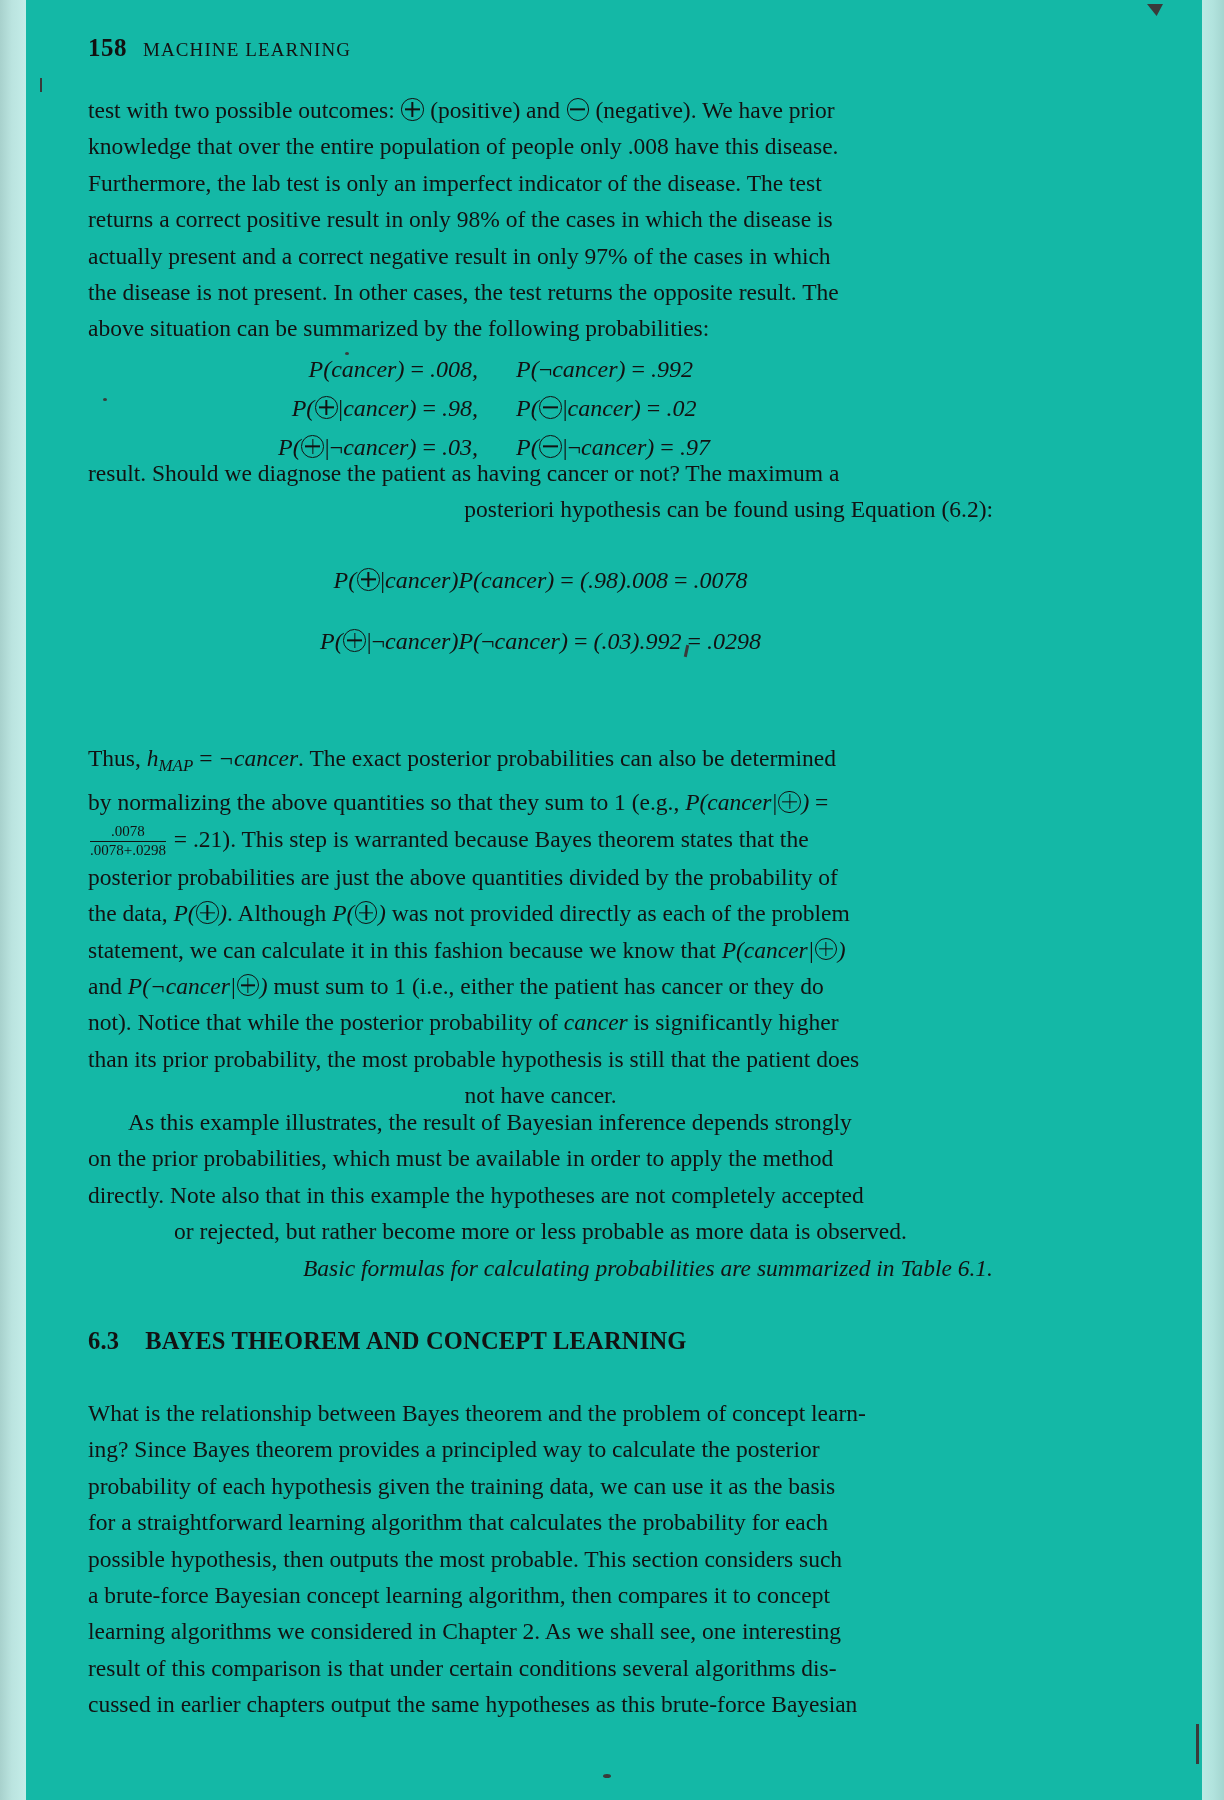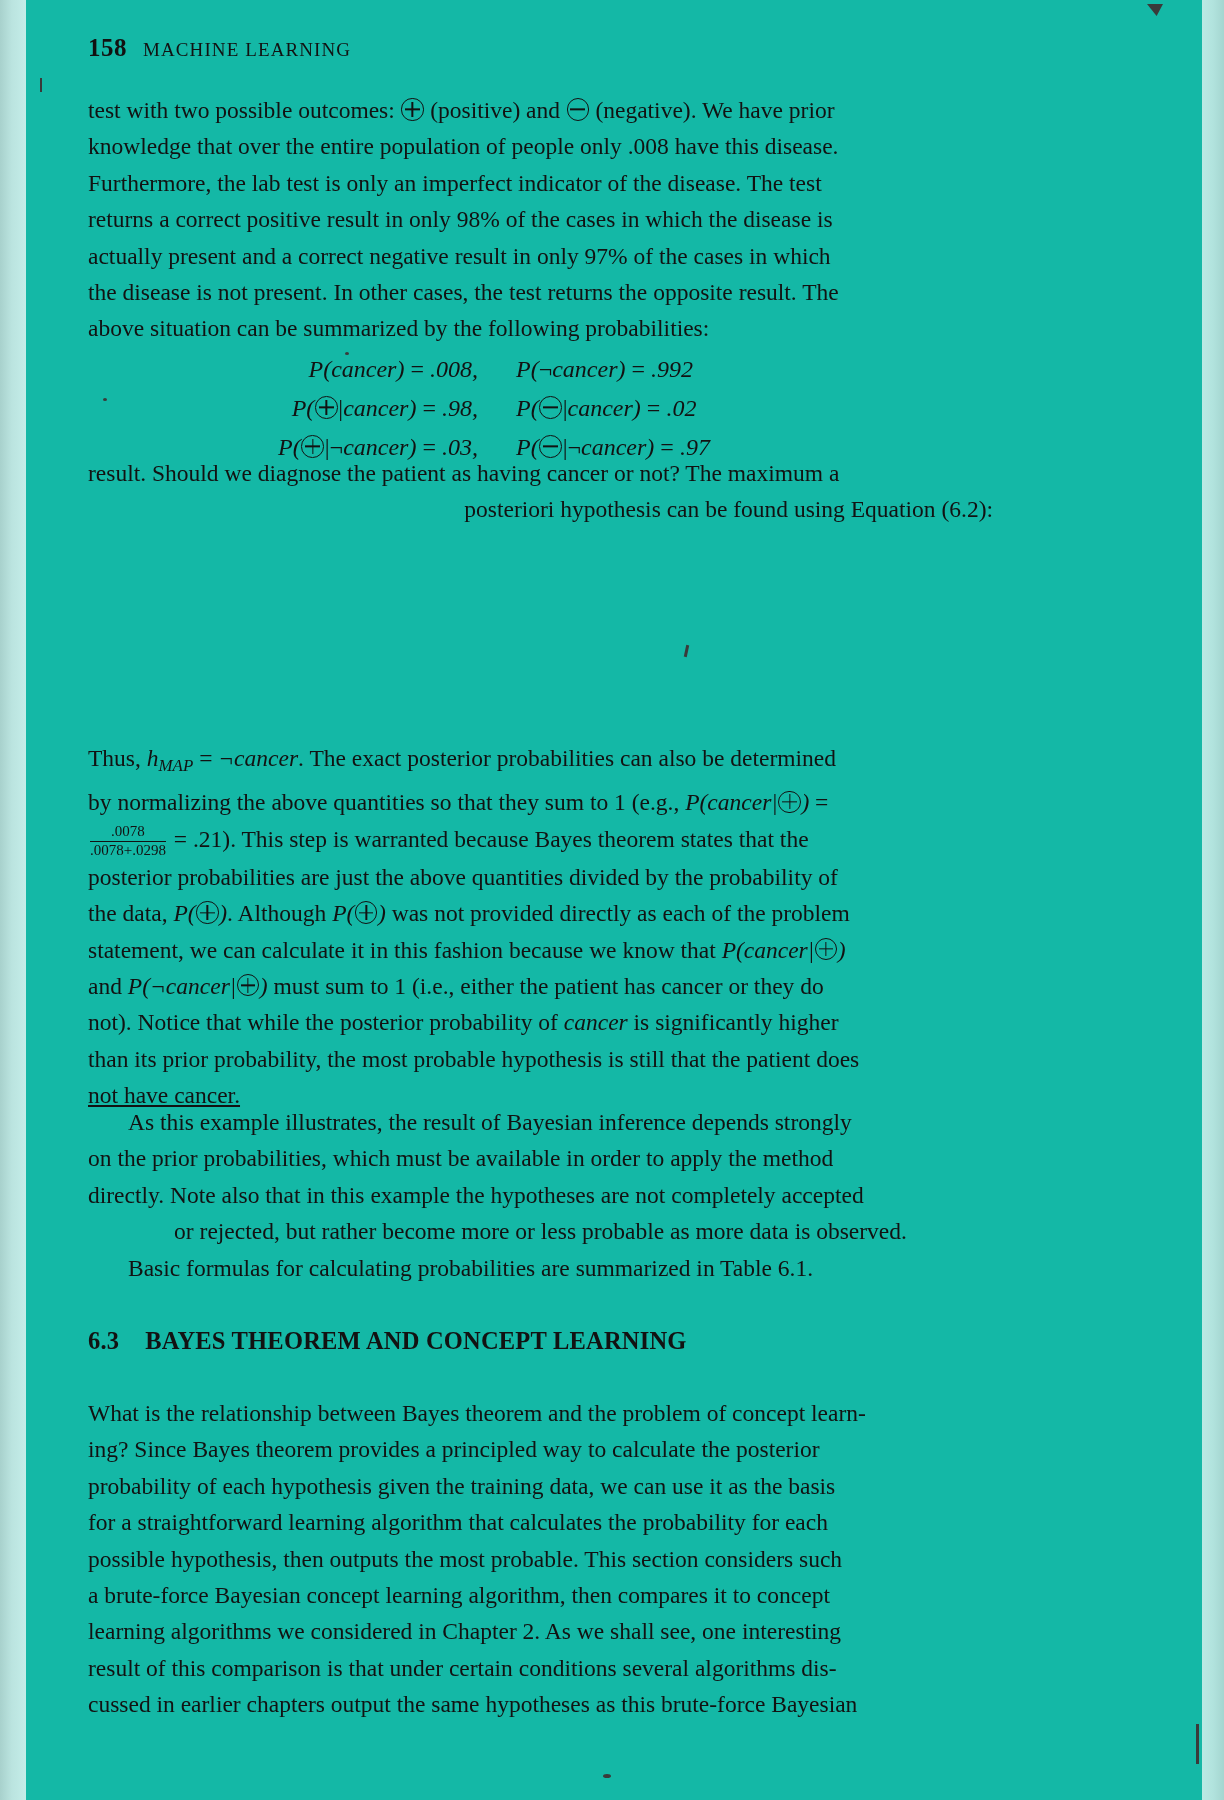--- a/index.html
+++ b/index.html
@@ -198,43 +198,51 @@
       <div class="eqcol-a math">P(<span class="oplus"></span><span class="up">|¬</span><span>cancer</span>) <span class="up">=</span> .03,</div>
       <div class="eqcol-b math">P(<span class="ominus"></span><span class="up">|¬</span><span>cancer</span>) <span class="up">=</span> .97</div>
     </div>
   </div>
 
   <div class="block" style="top:455px;">
     <div class="para">result. Should we diagnose the patient as having cancer or not? The maximum a</div>
     <div class="para" style="text-align:right;">posteriori hypothesis can be found using Equation (6.2):</div>
   </div>
 
+  <div class="block" style="top:558px;">
+    <div class="eqline math">
+      P(<span class="oplus"></span><span class="up">|</span>cancer)P(cancer) <span class="up">=</span> (.98).008 <span class="up">=</span> .0078
+    </div>
+    <div class="eqline math" style="margin-top:16px;">
+      P(<span class="oplus"></span><span class="up">|¬</span>cancer)P(<span class="up">¬</span>cancer) <span class="up">=</span> (.03).992 <span class="up">=</span> .0298
+    </div>
+  </div>
 
   <div class="block" style="top:740px;">
     <div class="para"><span>Thus, </span><span class="ital"><span>h</span><span class="sub">MAP</span></span><span> = <span class="ital">¬cancer</span>. The exact posterior probabilities can also be determined</span></div>
     <div class="para"><span>by normalizing the above quantities so that they sum to 1 (e.g., </span><span class="ital">P(cancer|<span class="oplus"></span>)</span><span> =</span></div>
     <div class="para" style="line-height:36.4px;"><span class="frac"><span class="num">.0078</span><span class="den">.0078+.0298</span></span><span> = .21). This step is warranted because Bayes theorem states that the</span></div>
     <div class="para">posterior probabilities are just the above quantities divided by the probability of</div>
     <div class="para"><span>the data, </span><span class="ital">P(<span class="oplus"></span>)</span><span>. Although </span><span class="ital">P(<span class="oplus"></span>)</span><span> was not provided directly as each of the problem</span></div>
     <div class="para"><span>statement, we can calculate it in this fashion because we know that </span><span class="ital">P(cancer|<span class="oplus"></span>)</span></div>
     <div class="para"><span>and </span><span class="ital">P(¬cancer|<span class="oplus"></span>)</span><span> must sum to 1 (i.e., either the patient has cancer or they do</span></div>
     <div class="para"><span>not). Notice that while the posterior probability of </span><span class="ital">cancer</span><span> is significantly higher</span></div>
     <div class="para">than its prior probability, the most probable hypothesis is still that the patient does</div>
-    <div class="para" style="text-align:left;text-decoration:underline;">not have cancer.</div>
+    <div class="para" style="text-align:center;">not have cancer.</div>
   </div>
 
   <div class="block" style="top:1104px;">
     <div class="para indent">As this example illustrates, the result of Bayesian inference depends strongly</div>
     <div class="para">on the prior probabilities, which must be available in order to apply the method</div>
     <div class="para">directly. Note also that in this example the hypotheses are not completely accepted</div>
     <div class="para" style="text-align:center;">or rejected, but rather become more or less probable as more data is observed.</div>
   </div>
 
   <div class="block" style="top:1250px;">
-    <div class="para indent" style="text-align:left;">Basic formulas for calculating probabilities are summarized in Table 6.1.</div>
+    <div class="para indent" style="text-align:right;font-style:italic;">Basic formulas for calculating probabilities are summarized in Table 6.1.</div>
   </div>
 
   <div class="block" style="top:1327px;">
     <div class="section-head">
       <span class="num">6.3</span><span>BAYES THEOREM AND CONCEPT LEARNING</span>
     </div>
   </div>
 
   <div class="block" style="top:1395px;">
     <div class="para">What is the relationship between Bayes theorem and the problem of concept learn-</div>

